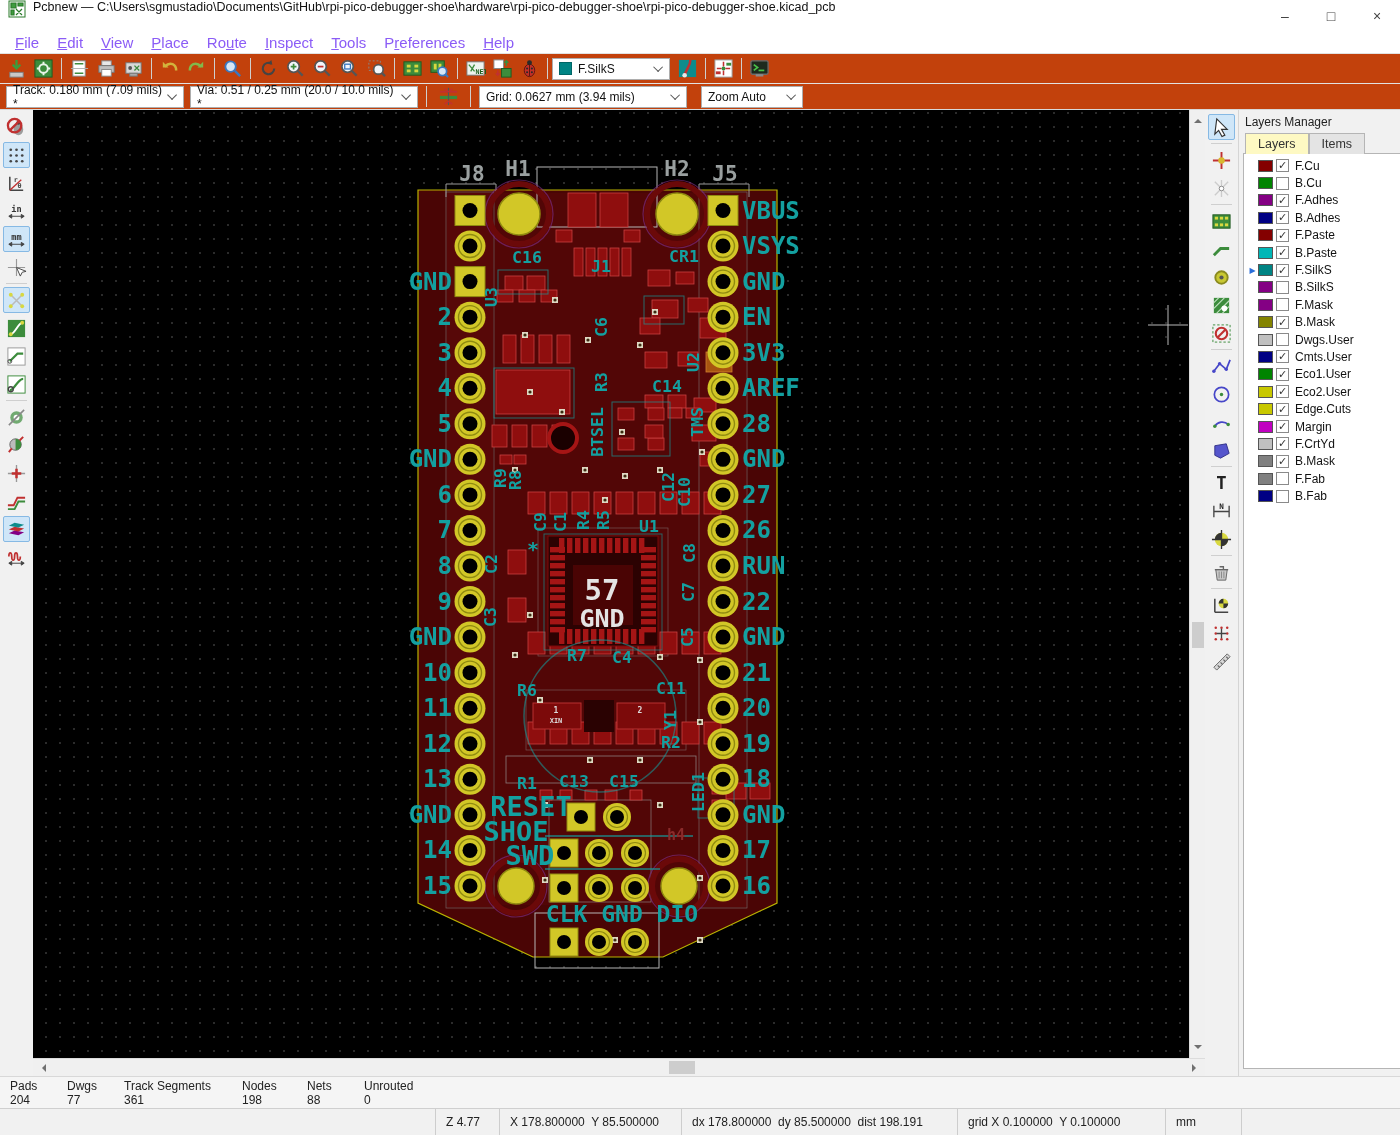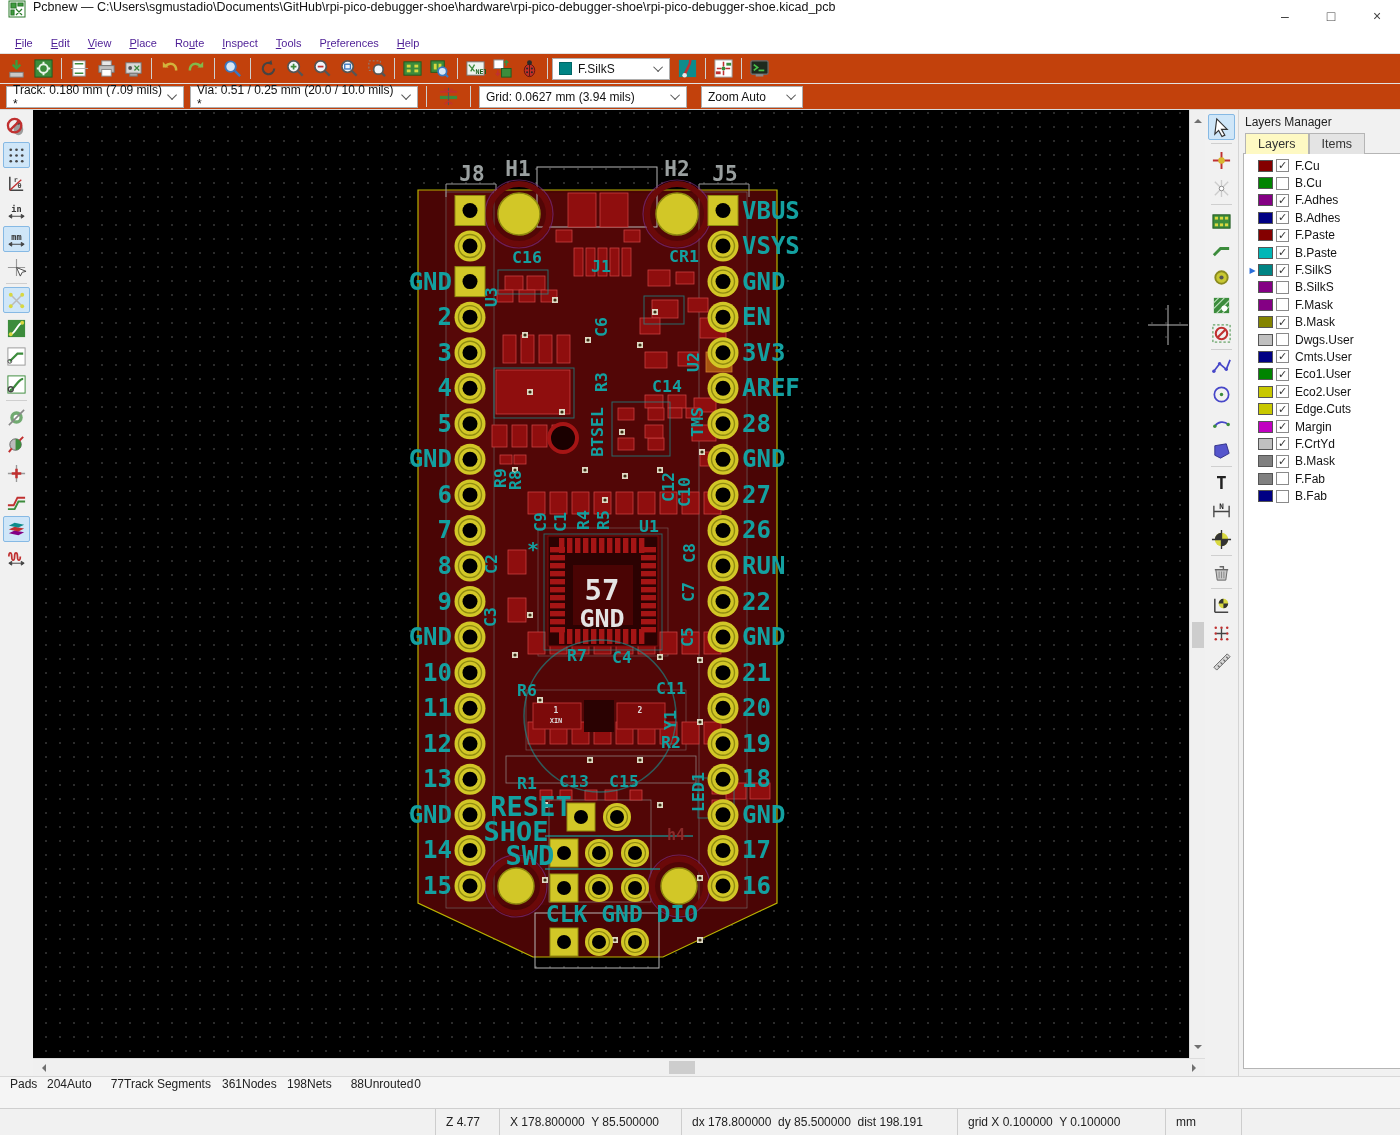--- a/index.html
+++ b/index.html
@@ -5,21 +5,21 @@
   *{box-sizing:border-box;margin:0;padding:0}
   html,body{width:1400px;height:1135px;overflow:hidden;background:#fff;
     font-family:"Liberation Sans",sans-serif;font-size:12px;color:#1a1a1a;-webkit-font-smoothing:antialiased}
   
   .titlebar{height:32px;display:flex;align-items:flex-start;background:#fff;padding-left:8px}
   .titlebar .appicon{width:18px;height:18px;margin-right:7px}
   .titlebar .title{font-size:12.5px;color:#111;flex:1;white-space:nowrap;overflow:hidden}
   .winbtns{display:flex;height:100%}
   .winbtn{width:46px;display:flex;align-items:center;justify-content:center;color:#444;font-size:14px}
   .menubar{height:21px;display:flex;align-items:center;background:#fff;padding-left:6px}
-  .menu-item{padding:2px 9px;font-size:11px;color:#4c1d95}
+  .menu-item{padding:2px 9px;font-size:15px;color:#8b5cf6}
   .menu-item u{text-decoration:underline}
   
   .toolbar{display:flex;align-items:center;background:#c2410c;border-top:1px solid #e2e2e2;padding:0 3px}
   .tb-top{height:30px}
   .tb-params{height:27px;border-bottom:1px solid #d8d8d8}
   .ticon{width:27px;height:25px;display:flex;align-items:center;justify-content:center;border:1px solid transparent;border-radius:2px;flex:none}
   .ticon svg{width:21px;height:21px;display:block}
   .ticon.active{background:#cfe6f8;border-color:#86b9e4}
   .tsep{width:1px;height:21px;background:#cfcfcf;margin:0 4px;flex:none}
   .combo{height:22px;border:1px solid #adadad;background:#fff;display:flex;align-items:center;padding:0 6px;font-size:12px;color:#111;flex:none}
@@ -53,21 +53,21 @@
   .lp-tab.active{background:#fef9c3;position:relative;z-index:2}
   .lp-list{background:#fff;border:1px solid #b5b5b5;margin-top:-1px;height:916px;padding-top:3px}
   .layer-row{display:flex;align-items:center;height:17.4px;padding-left:3px;position:relative}
   .layer-arrow{width:11px;font-size:8px;color:#2a6dd9;text-align:center}
   .layer-swatch{width:15px;height:12px;border:1px solid #555;margin-right:3px;flex:none}
   .layer-check{width:13px;height:13px;border:1px solid #8a8a8a;background:#fff;margin-right:6px;flex:none;
      display:flex;align-items:center;justify-content:center;font-size:11px;color:#333;line-height:1}
   .layer-name{font-size:12px;color:#111}
   
   .status1{height:32px;background:#f5f5f5;border-top:1px solid #d8d8d8;display:flex;padding-left:10px}
-  .stat{display:flex;flex-direction:row;justify-content:space-between;font-size:12px;color:#222}
+  .stat{display:flex;flex-direction:column;justify-content:center;font-size:12px;color:#222}
   .stat .lbl{line-height:14px}
   .stat .val{line-height:14px}
   .status2{height:27px;background:#f1f1f1;border-top:1px solid #cfcfcf;display:flex;align-items:stretch;font-size:12px;color:#222}
   .s2cell{display:flex;align-items:center;padding:0 10px;border-left:1px solid #cdcdcd;white-space:pre}
   .s2cell.first{border-left:none}
   
   text{font-family:"DejaVu Sans Mono",monospace;font-weight:bold}
 </style>
 </head>
 <body>
@@ -1177,21 +1177,21 @@
       </div>
   </div>
 </div>
 
 <div class="status1" id="status1">
     <div class="stat" style="width: 57px;">
       <span class="lbl">Pads</span>
       <span class="val">204</span>
     </div>
     <div class="stat" style="width: 57px;">
-      <span class="lbl">Auto</span>
+      <span class="lbl">Dwgs</span>
       <span class="val">77</span>
     </div>
     <div class="stat" style="width: 118px;">
       <span class="lbl">Track Segments</span>
       <span class="val">361</span>
     </div>
     <div class="stat" style="width: 65px;">
       <span class="lbl">Nodes</span>
       <span class="val">198</span>
     </div>

